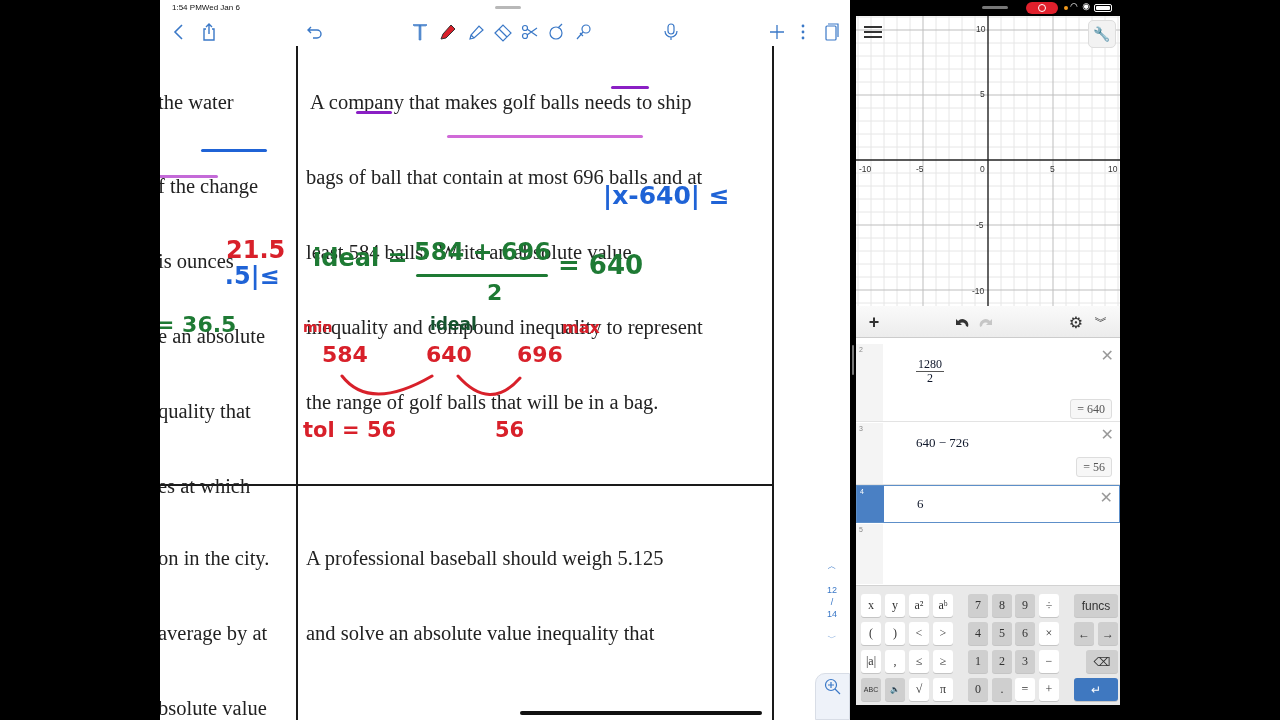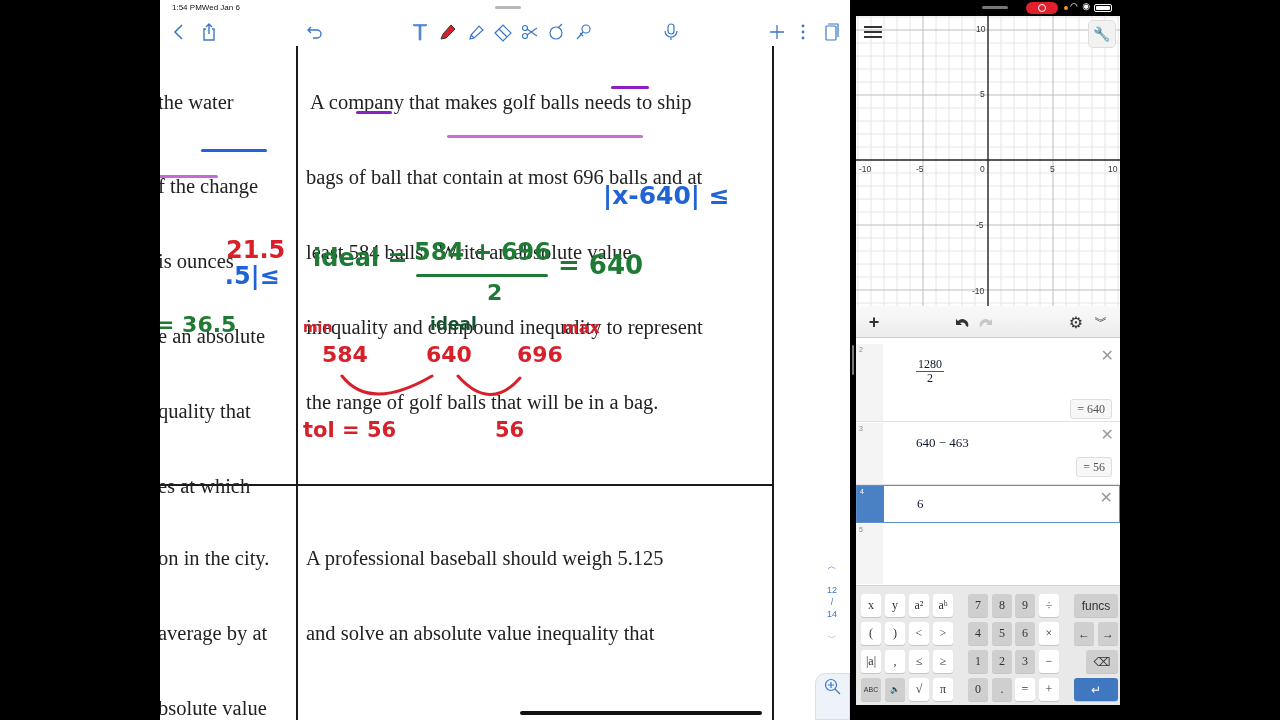--- a/index.html
+++ b/index.html
@@ -354,21 +354,21 @@
       <div class="expr" style="top:4px; height:78px;">
         <div class="gutter">2</div>
         <div class="math" style="top:14px;">
           <span class="frac"><span class="num">1280</span><span class="den">2</span></span>
         </div>
         <div class="close">✕</div>
         <div class="result" style="top:55px;">= 640</div>
       </div>
       <div class="expr" style="top:83px; height:62px;">
         <div class="gutter">3</div>
-        <div class="math" style="top:12px;">640 − 463</div>
+        <div class="math" style="top:12px;">640 − 726</div>
         <div class="close">✕</div>
         <div class="result" style="top:34px;">= 56</div>
       </div>
       <div class="expr active" style="top:145px; height:38px;">
         <div class="gutter">4</div>
         <div class="math" style="top:10px;">6</div>
         <div class="close">✕</div>
       </div>
       <div class="expr" style="top:184px; height:60px; border-bottom:none;">
         <div class="gutter">5</div>

